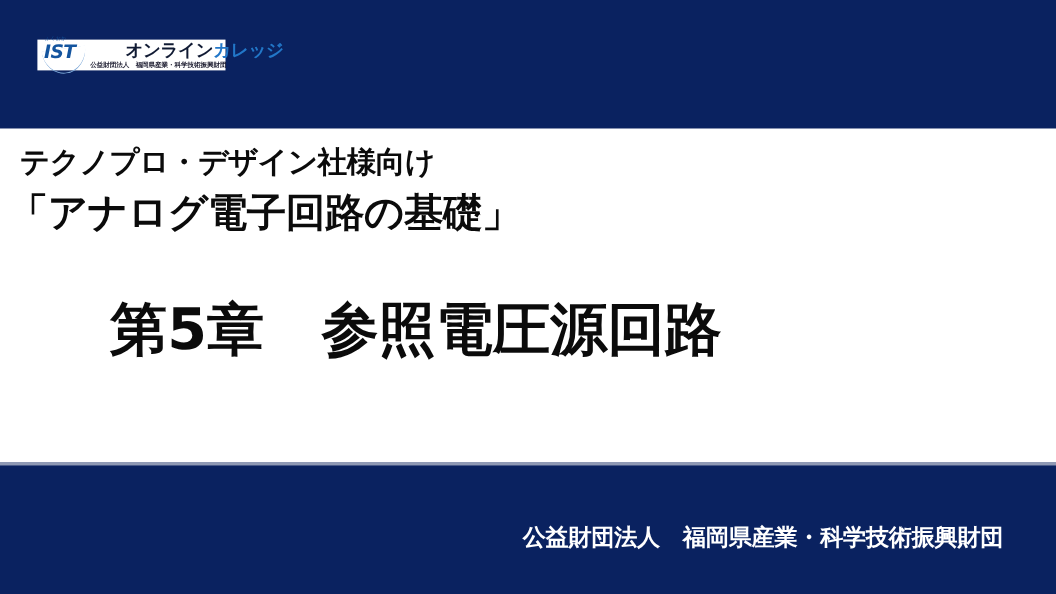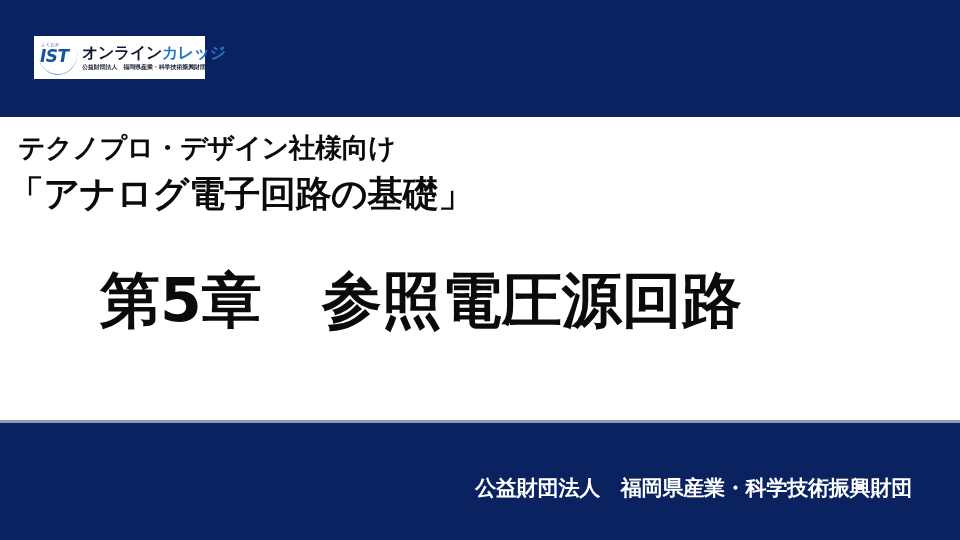--- a/index.html
+++ b/index.html
@@ -29,21 +29,21 @@
     height: 117px;
     background: #0a2260;
   }
 
   
   .logo-plate {
     position: absolute;
     left: 34px;
     top: 36px;
     width: 171px;
-    height: 43px;
+    height: 28px;
     background: #ffffff;
     box-sizing: border-box;
     display: flex;
     align-items: center;
     padding-left: 5px;
   }
 
   .logo-mark {
     position: relative;
     width: 40px;
@@ -87,20 +87,21 @@
   .logo-text {
     flex: 1 1 auto;
     padding-left: 3px;
   }
   .logo-title {
     font-size: 16px;
     line-height: 18px;
     font-weight: bold;
     letter-spacing: -0.4px;
     white-space: nowrap;
+    margin-left: 32px;
   }
   .logo-title .seg-dark { color: #101a33; }
   .logo-title .seg-blue { color: #2277c8; }
 
   .logo-sub {
     font-size: 6px;
     line-height: 8px;
     color: #1a1a2e;
     font-weight: bold;
     white-space: nowrap;
@@ -140,21 +141,21 @@
     font-weight: bold;
     color: #0b0b0b;
     letter-spacing: -0.5px;
     white-space: nowrap;
   }
 
   .chapter-title {
     position: absolute;
     left: 100px;
     top: 148px;
-    font-size: 60px;
+    font-size: 52px;
     line-height: 70px;
     font-weight: bold;
     color: #0b0b0b;
     letter-spacing: 0px;
     white-space: nowrap;
   }
 
   
   .divider {
     position: absolute;

